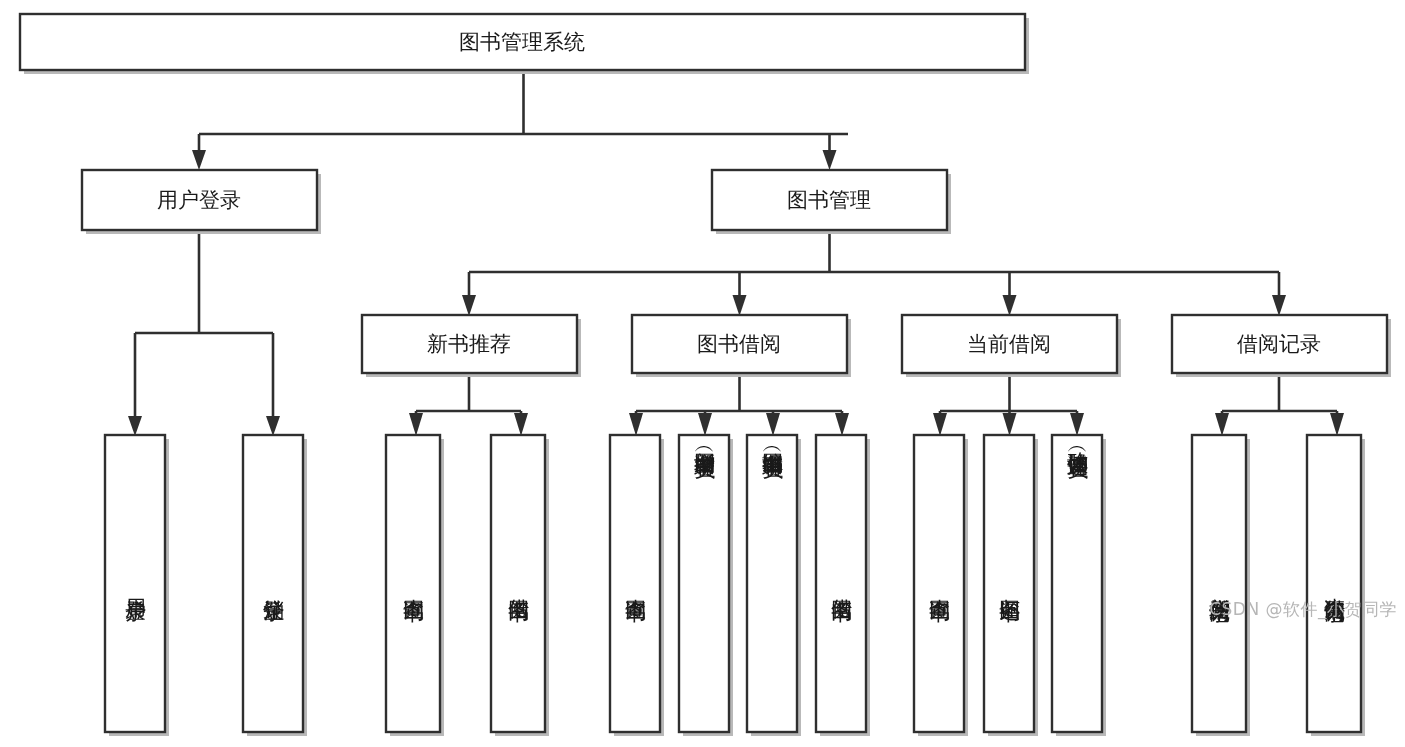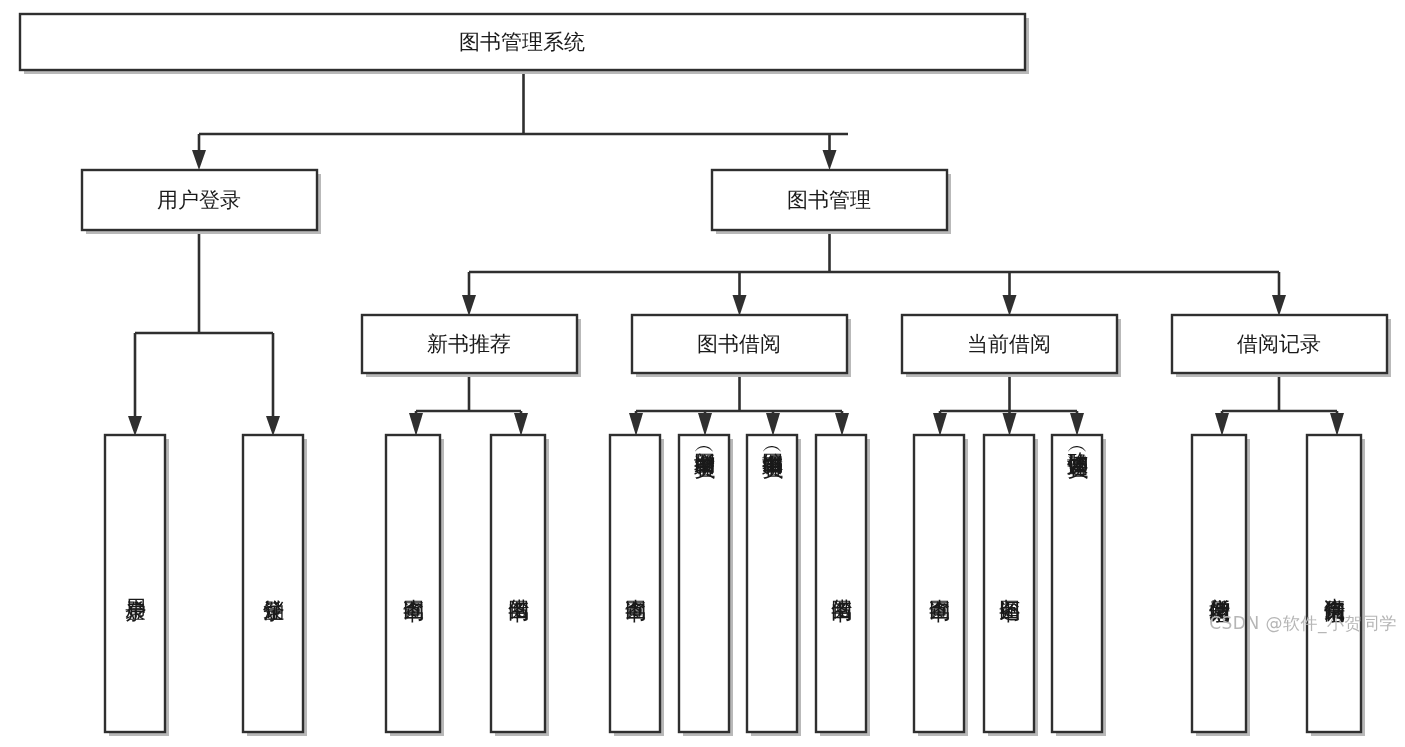--- a/index.html
+++ b/index.html
@@ -66,21 +66,21 @@
     font-size: 21px;
     line-height: 1.12;
     color: #1a1a1a;
     letter-spacing: 1px;
     white-space: nowrap;
     text-align: center;
   }
   .watermark {
     position: absolute;
     right: 8px;
-    bottom: 10px;
+    bottom: 24px;
     font-family: "DejaVu Sans", "Liberation Sans", sans-serif;
     font-size: 17px;
     color: #b6b6b6;
     letter-spacing: 0.5px;
     white-space: nowrap;
   }
 </style>
 </head>
 <body>
 

